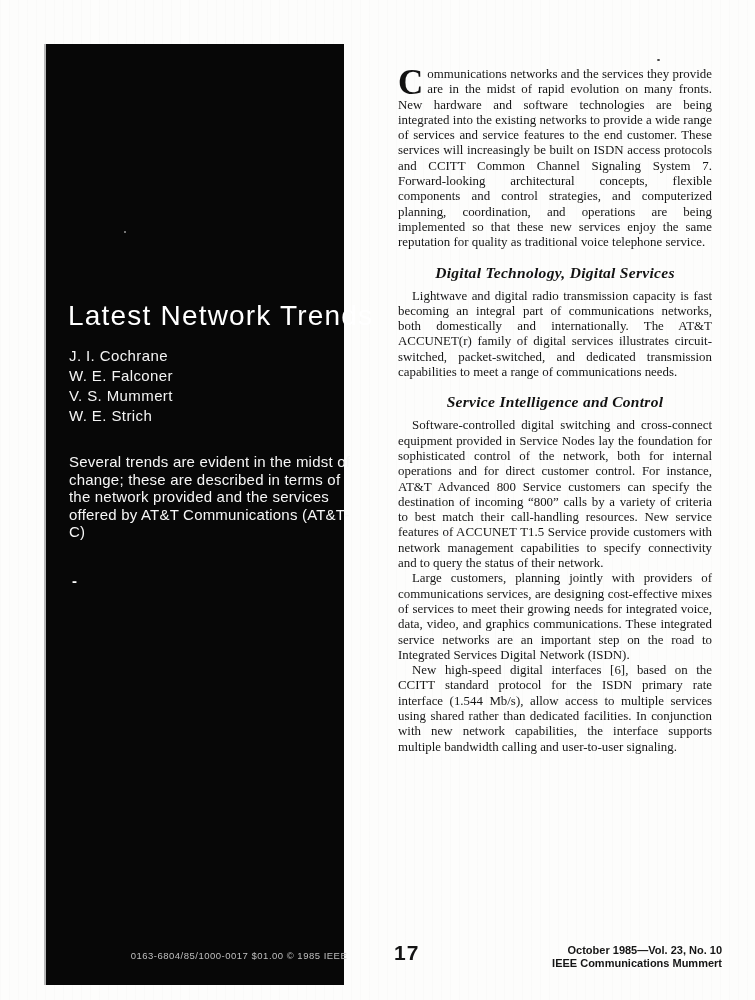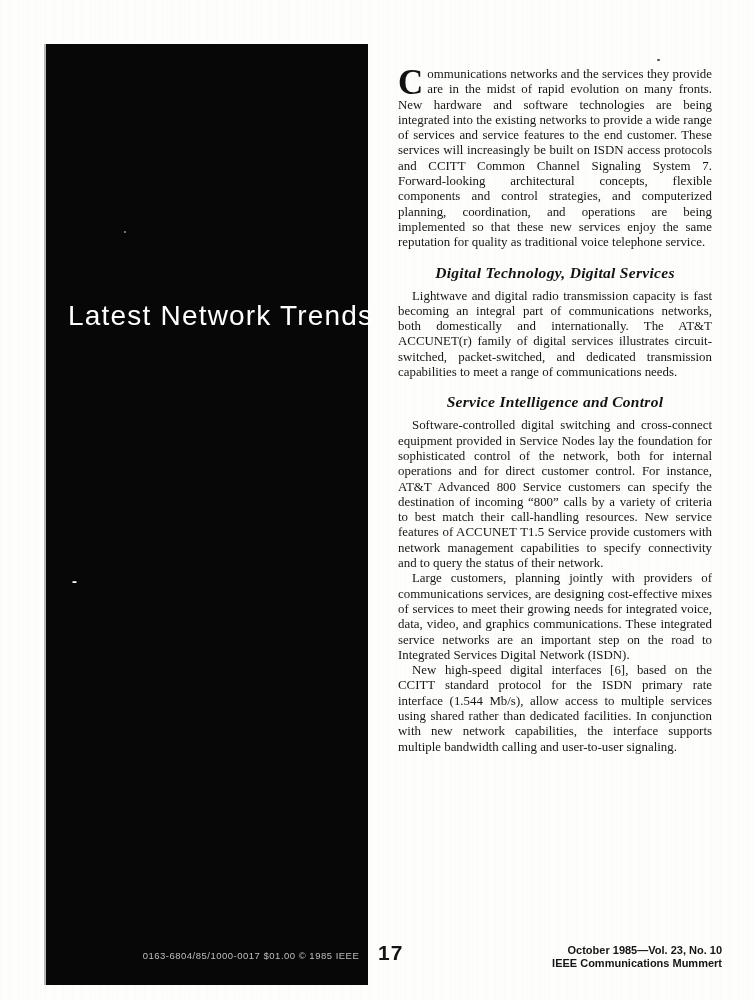--- a/index.html
+++ b/index.html
@@ -6,21 +6,21 @@
   .page{
     position:relative;width:755px;height:1000px;margin:0 auto;
     background:
       repeating-linear-gradient(90deg, rgba(0,0,0,0.012) 0 1px, transparent 1px 9px),
       #fdfdfc;
     overflow:hidden;
     font-family:"Liberation Serif", serif;
   }
   
   .panel{
-    position:absolute;left:44px;top:44px;width:324px;height:941px;
+    position:absolute;left:44px;top:44px;width:300px;height:941px;
     background:#070707;
     border-left:2px solid #b8b8b8;
     box-sizing:border-box;
   }
   .panel-title{
     position:absolute;left:22px;top:256px;
     font-family:"Liberation Sans", sans-serif;
     font-size:28px;font-weight:400;letter-spacing:1.2px;
     color:#ffffff;white-space:nowrap;
   }
@@ -60,39 +60,46 @@
     font-size:35px;line-height:27px;font-weight:600;
     padding:2px 4px 0 0;color:#121212;
   }
   .section-heading{
     font-style:italic;font-weight:600;
     font-size:15.5px;line-height:18px;letter-spacing:0.3px;
     margin:13px 0 7px 0;text-align:center;color:#131313;
   }
   
   .page-number{
-    position:absolute;left:378px;top:941px;
+    position:absolute;left:394px;top:941px;
     font-family:"Liberation Sans", sans-serif;
     font-size:21px;font-weight:bold;color:#141414;letter-spacing:1px;
   }
   .footer-right{
     position:absolute;left:532px;top:944px;width:190px;text-align:right;
     font-family:"Liberation Sans", sans-serif;
     font-size:11px;font-weight:bold;line-height:13px;color:#151515;
   }
 </style>
 </head>
 <body>
 
 <div class="page">
 
   <div class="panel">
     <div class="panel-title">Latest Network Trends</div>
 
+    <div class="authors">
+      <div class="author">J. I. Cochrane</div>
+      <div class="author">W. E. Falconer</div>
+      <div class="author">V. S. Mummert</div>
+      <div class="author">W. E. Strich</div>
+    </div>
 
+    <div class="abstract">Several trends are evident in the midst of change; these are described in terms of the network provided and the services offered by AT&amp;T Communications (AT&amp;T-C)</div>
 
     <div class="stray-dash">-</div>
 
     <div class="copyright">0163-6804/85/1000-0017 $01.00 © 1985 IEEE</div>
 
     <div class="speck speck-panel"></div>
   </div>
 
   <div class="col">
 

